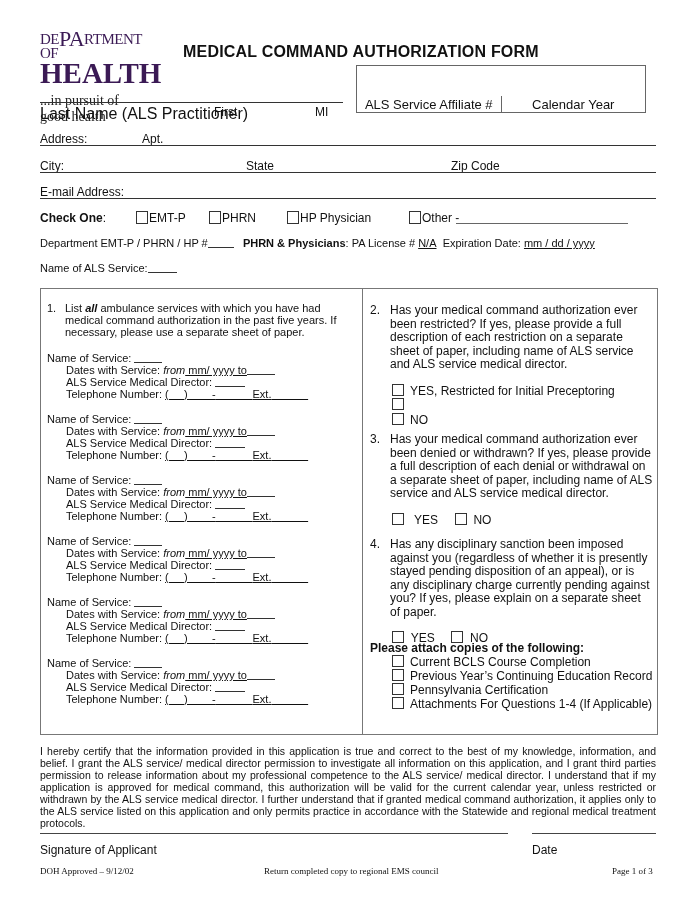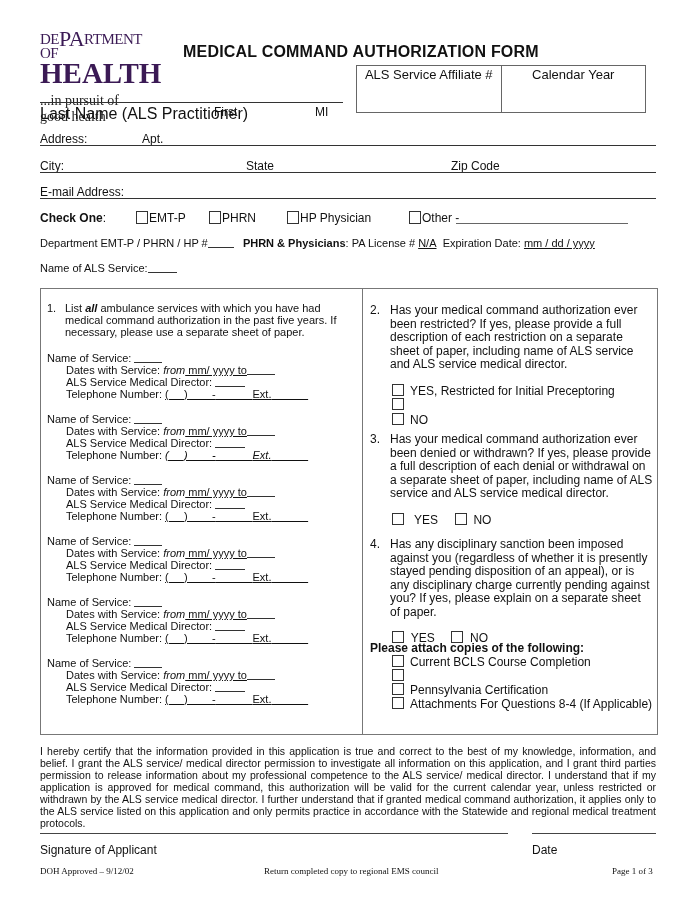--- a/index.html
+++ b/index.html
@@ -6,21 +6,21 @@
   body { width: 696px; height: 900px; position: relative; overflow: hidden;
          font-family: "Liberation Sans", sans-serif; color: #111; }
   .abs { position: absolute; }
   .logo { left: 40px; top: 32px; width: 104px; font-family: "Liberation Serif", serif; color: #3b1a55; }
   .logo .l1 { font-size: 15px; letter-spacing: -0.5px; line-height: 14px; }
   .logo .l1 b { font-size: 22px; font-weight: normal; vertical-align: -2px; }
   .logo .l2 { font-size: 29px; font-weight: bold; line-height: 26px; letter-spacing: 0px; }
   .logo .l3 { font-size: 14px; color: #222; margin-top: 7px; }
   .title { left: 183px; top: 43px; font-size: 16px; font-weight: bold; letter-spacing: 0.2px; }
   .idbox { left: 356px; top: 65px; width: 288px; height: 46px; border: 1px solid #666; display: flex; }
-  .idbox .cell { flex: 1; text-align: center; font-size: 13px; padding-top: 1px; }
+  .idbox .cell { flex: 1; text-align: center; font-size: 13px; padding-top: 1px; margin-top: 30px; }
   .idbox .cell + .cell { border-left: 1px solid #666; }
   .line { background: #333; height: 1px; }
   .lbl { font-size: 12px; }
   .sm { font-size: 11px; }
   .chk { display: inline-block; width: 10px; height: 11px; border: 1px solid #333; vertical-align: -2px; margin-right: 1px; }
   .chk2 { display: inline-block; width: 10px; height: 10px; border: 1px solid #333; vertical-align: -1px; }
   .mainbox { left: 40px; top: 288px; width: 616px; height: 445px; border: 1px solid #777; }
   .divider { left: 362px; top: 288px; width: 1px; height: 446px; background: #777; }
   .q1 { left: 47px; top: 302px; width: 312px; font-size: 11px; line-height: 12px; }
   .q1 .hd { display: flex; }
@@ -97,21 +97,21 @@
       <div class="svc" style="margin-top: 14px;">
         <div><span>Name of Service: </span><span class="blank" style="width:28px;"></span></div>
         <div class="in"><span>Dates with Service: </span><i>from</i><span class="u"> mm/ yyyy to</span><span class="blank" style="width:28px;"></span></div>
         <div class="in"><span>ALS Service Medical Director: </span><span class="blank" style="width:30px;"></span></div>
         <div class="in"><span>Telephone Number: </span><span class="u" style="white-space:pre;"><span>(     )        -</span><span style="white-space:pre;">            </span><span>Ext.</span><span style="white-space:pre;">            </span></span></div>
       </div>
       <div class="svc" style="margin-top: 13px;">
         <div><span>Name of Service: </span><span class="blank" style="width:28px;"></span></div>
         <div class="in"><span>Dates with Service: </span><i>from</i><span class="u"> mm/ yyyy to</span><span class="blank" style="width:28px;"></span></div>
         <div class="in"><span>ALS Service Medical Director: </span><span class="blank" style="width:30px;"></span></div>
-        <div class="in"><span>Telephone Number: </span><span class="u" style="white-space:pre;font-style:italic;"><span>(     )        -</span><span style="white-space:pre;">            </span><span>Ext.</span><span style="white-space:pre;">            </span></span></div>
+        <div class="in"><span>Telephone Number: </span><span class="u" style="white-space:pre;"><span>(     )        -</span><span style="white-space:pre;">            </span><span>Ext.</span><span style="white-space:pre;">            </span></span></div>
       </div>
       <div class="svc" style="margin-top: 13px;">
         <div><span>Name of Service: </span><span class="blank" style="width:28px;"></span></div>
         <div class="in"><span>Dates with Service: </span><i>from</i><span class="u"> mm/ yyyy to</span><span class="blank" style="width:28px;"></span></div>
         <div class="in"><span>ALS Service Medical Director: </span><span class="blank" style="width:30px;"></span></div>
         <div class="in"><span>Telephone Number: </span><span class="u" style="white-space:pre;"><span>(     )        -</span><span style="white-space:pre;">            </span><span>Ext.</span><span style="white-space:pre;">            </span></span></div>
       </div>
       <div class="svc" style="margin-top: 13px;">
         <div><span>Name of Service: </span><span class="blank" style="width:28px;"></span></div>
         <div class="in"><span>Dates with Service: </span><i>from</i><span class="u"> mm/ yyyy to</span><span class="blank" style="width:28px;"></span></div>
@@ -163,23 +163,23 @@
     </div>
   <div style="margin-top:12px; padding-left:22px;">
     <span><span class="chk2"></span>&nbsp;&nbsp;<span>YES</span></span>&nbsp;&nbsp;&nbsp;&nbsp;
     <span><span class="chk2"></span>&nbsp;&nbsp;<span>NO</span></span>
   </div>
 </div>
 
 <div class="abs rq" style="top:642px; line-height:13px;">
   <div style="font-weight:bold;">Please attach copies of the following:</div>
   <div class="opt"><span class="chk2"></span><span>Current BCLS Course Completion</span></div>
-  <div class="opt"><span class="chk2"></span></div>
+  <div class="opt"><span class="chk2"></span><span>Previous Year’s Continuing Education Record</span></div>
   <div class="opt"><span class="chk2"></span><span>Pennsylvania Certification</span></div>
-  <div class="opt"><span class="chk2"></span><span>Attachments For Questions 8-4 (If Applicable)</span></div>
+  <div class="opt"><span class="chk2"></span><span>Attachments For Questions 1-4 (If Applicable)</span></div>
 </div>
 
 <div class="abs cert">I hereby certify that the information provided in this application is true and correct to the best of my knowledge, information, and belief.  I grant the ALS service/ medical director permission to investigate all information on this application, and I grant third parties permission to release information about my professional competence to the ALS service/ medical director.  I understand that if my application is approved for medical command, this authorization will be valid for the current calendar year, unless restricted or withdrawn by the ALS service medical director.  I further understand that if granted medical command authorization, it applies only to the ALS service listed on this application and only permits practice in accordance with the Statewide and regional medical treatment protocols.</div>
 
 <div class="abs line" style="left:40px; top:833px; width:468px; background:#444;"></div>
 <div class="abs line" style="left:532px; top:833px; width:124px; background:#444;"></div>
 <div class="abs lbl" style="left:40px; top:843px;">Signature of Applicant</div>
 <div class="abs lbl" style="left:532px; top:843px;">Date</div>
 
 <div class="abs foot" style="left:40px; top:866px;">DOH Approved – 9/12/02</div>

